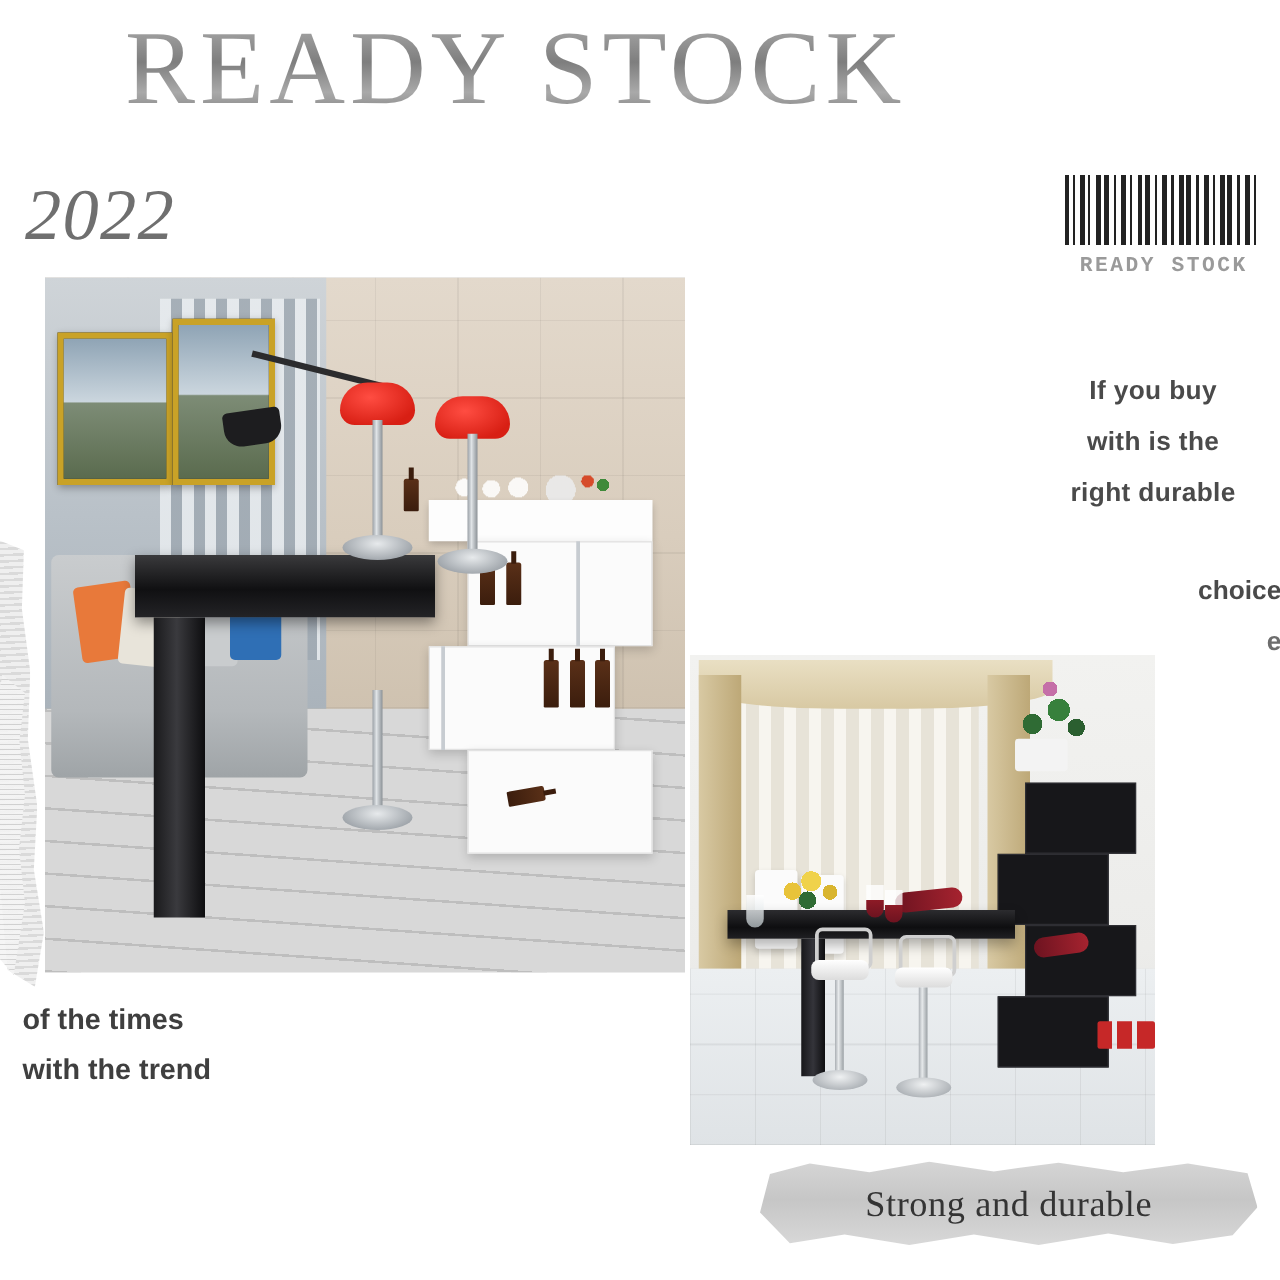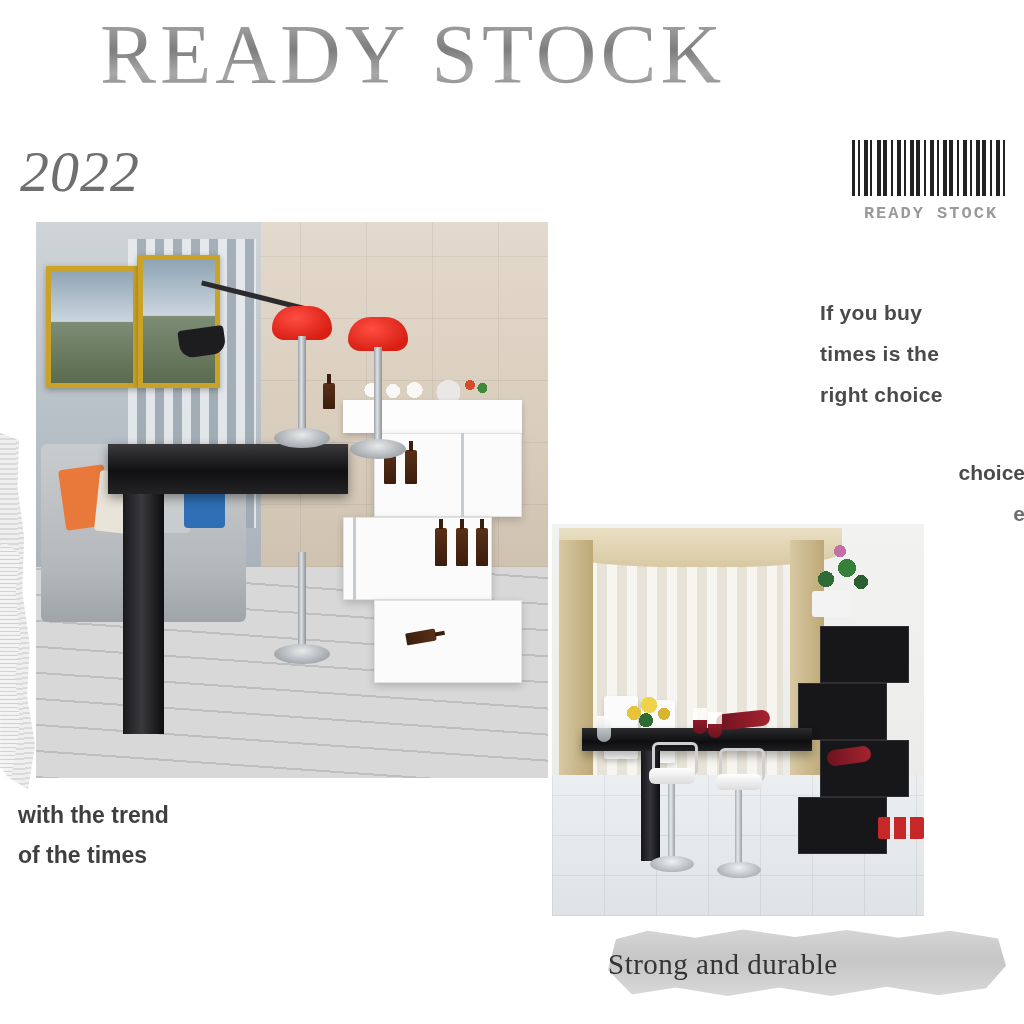--- a/index.html
+++ b/index.html
@@ -126,21 +126,21 @@
     color: #9a9a9a;
     font-weight: bold;
   }
 
   
   .right-copy {
     position: absolute;
     left: 820px;
     top: 292px;
     width: 205px;
-    text-align: left;
+    text-align: center;
     font-size: 21px;
     font-weight: bold;
     color: #4a4a4a;
     line-height: 41px;
     letter-spacing: .3px;
   }
   .right-copy2 {
     position: absolute;
     left: 815px;
     top: 452px;
@@ -417,20 +417,21 @@
     height: 70px;
     background: linear-gradient(180deg,#d6d6d6 0%, #c6c6c6 45%, #d9d9d9 100%);
     clip-path: polygon(2% 16%, 10% 4%, 22% 14%, 34% 2%, 47% 13%, 60% 3%, 73% 14%, 86% 4%, 98% 15%, 100% 54%, 95% 86%, 83% 96%, 70% 84%, 56% 97%, 43% 85%, 30% 97%, 17% 85%, 6% 95%, 0% 60%);
     box-shadow: 0 2px 6px rgba(0,0,0,.18);
   }
   .banner-text {
     position: absolute;
     left: 608px;
     top: 948px;
     width: 398px;
+    text-align: center;
     font-family: "Liberation Serif", serif;
     font-size: 29px;
     color: #343434;
     letter-spacing: .5px;
   }
 </style>
 </head>
 <body>
 
 <div class="canvas">
@@ -553,30 +554,30 @@
     <div class="s-stool" style="left:44%; top:250px;">
       <div class="back"></div>
         <div class="seat"></div>
         <div class="post"></div>
         <div class="base"></div>
     </div>
   </div>
 
   <div class="right-copy">
     <div>If you buy</div>
-    <div>times is the</div>
-    <div>right choice</div>
+    <div>with is the</div>
+    <div>right durable</div>
   </div>
 
   <div class="right-copy2">
     <div>choice</div>
     <div class="clipped">e</div>
   </div>
 
   <div class="bl-copy">
+    <div>of the times</div>
     <div>with the trend</div>
-    <div>of the times</div>
   </div>
 
   <div class="banner"></div>
   <div class="banner-text">Strong and durable</div>
 
 </div>
 
 </body></html>

